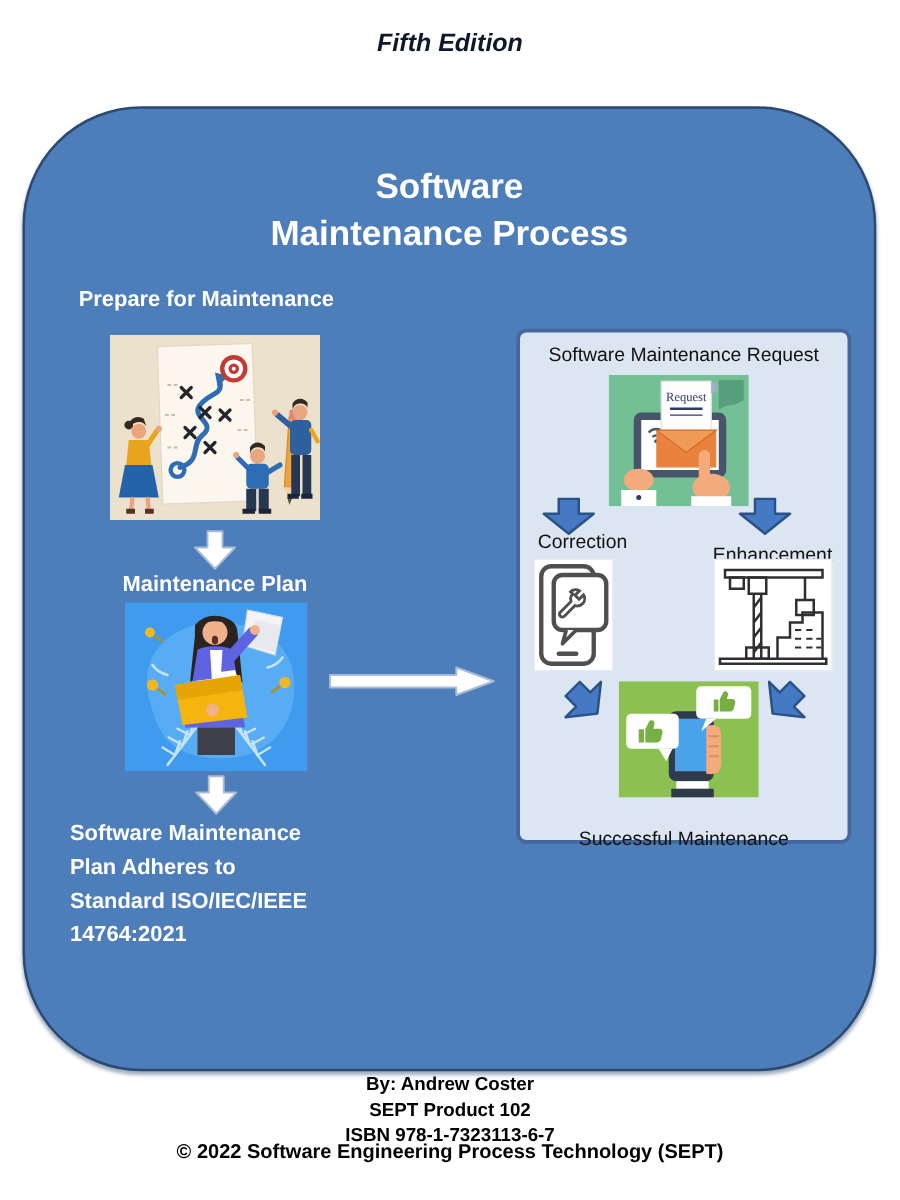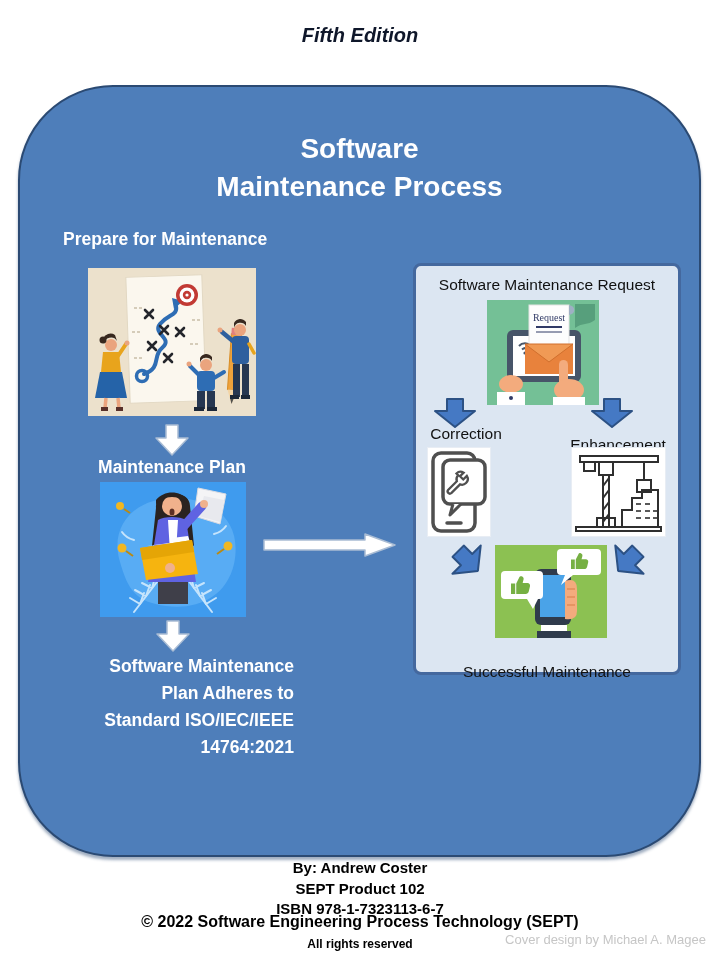--- a/index.html
+++ b/index.html
@@ -24,21 +24,21 @@
     box-shadow:0 3px 3px rgba(43,74,115,.45);
   }
   .heading {
     position:absolute; top:43px; left:0; width:100%; text-align:center;
     color:#fff; font-size:28px; font-weight:bold; line-height:1.35;
   }
   .lbl { position:absolute; color:#ffffff; font-weight:bold; font-size:17.5px; }
   .prepare   { left:43px; top:142px; }
   .planlbl   { left:52px; top:370px; width:200px; text-align:center; }
   .perform   { left:217px; top:391px; width:170px; text-align:center; line-height:1.55; }
-  .standard  { left:24px; top:566px; width:250px; text-align:right; line-height:1.55; }
+  .standard  { left:36px; top:566px; width:250px; text-align:left; line-height:1.55; }
 
   .abs { position:absolute; }
   .strategy  { left:68px;  top:181px; }
   .plan      { left:80px;  top:395px; }
   .a1        { left:135px; top:337px; }
   .a2        { left:136px; top:533px; }
   .arrow-right-white { left:243px; top:446px; }
 
   .panel {
     position:absolute; left:393px; top:176px; width:262px; height:406px;
@@ -303,16 +303,14 @@
       </svg>
 
       <div class="plbl success-lbl">Successful Maintenance</div>
     </div>
   </div>
 
   <div class="footer-line f-author">By: Andrew Coster</div>
   <div class="footer-line f-product">SEPT Product 102</div>
   <div class="footer-line f-isbn">ISBN 978-1-7323113-6-7</div>
   <div class="footer-line f-copy">© 2022 Software Engineering Process Technology (SEPT)</div>
-  <div class="footer-line f-rights">All rights reserved</div>
-  <div class="f-credit">Cover design by Michael A. Magee</div>
 
 </div>
 
 </body></html>

